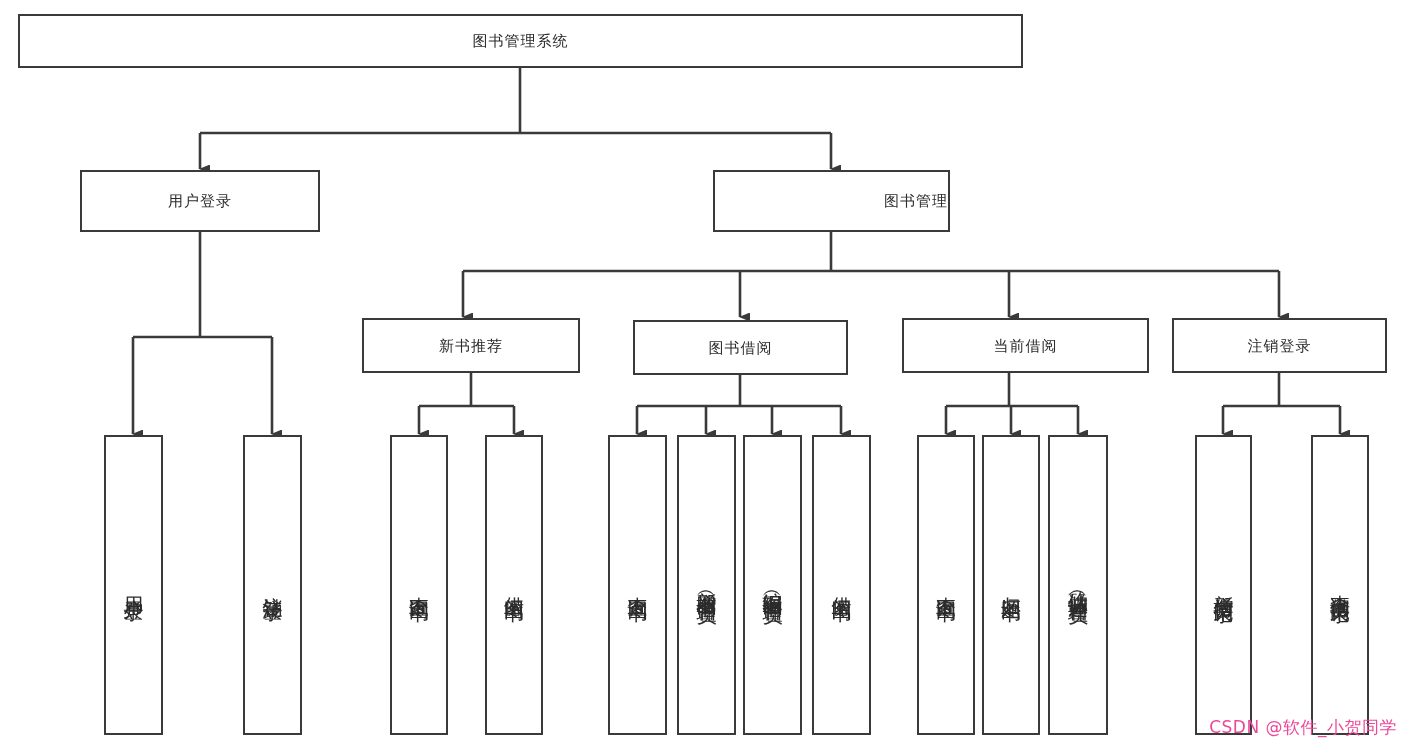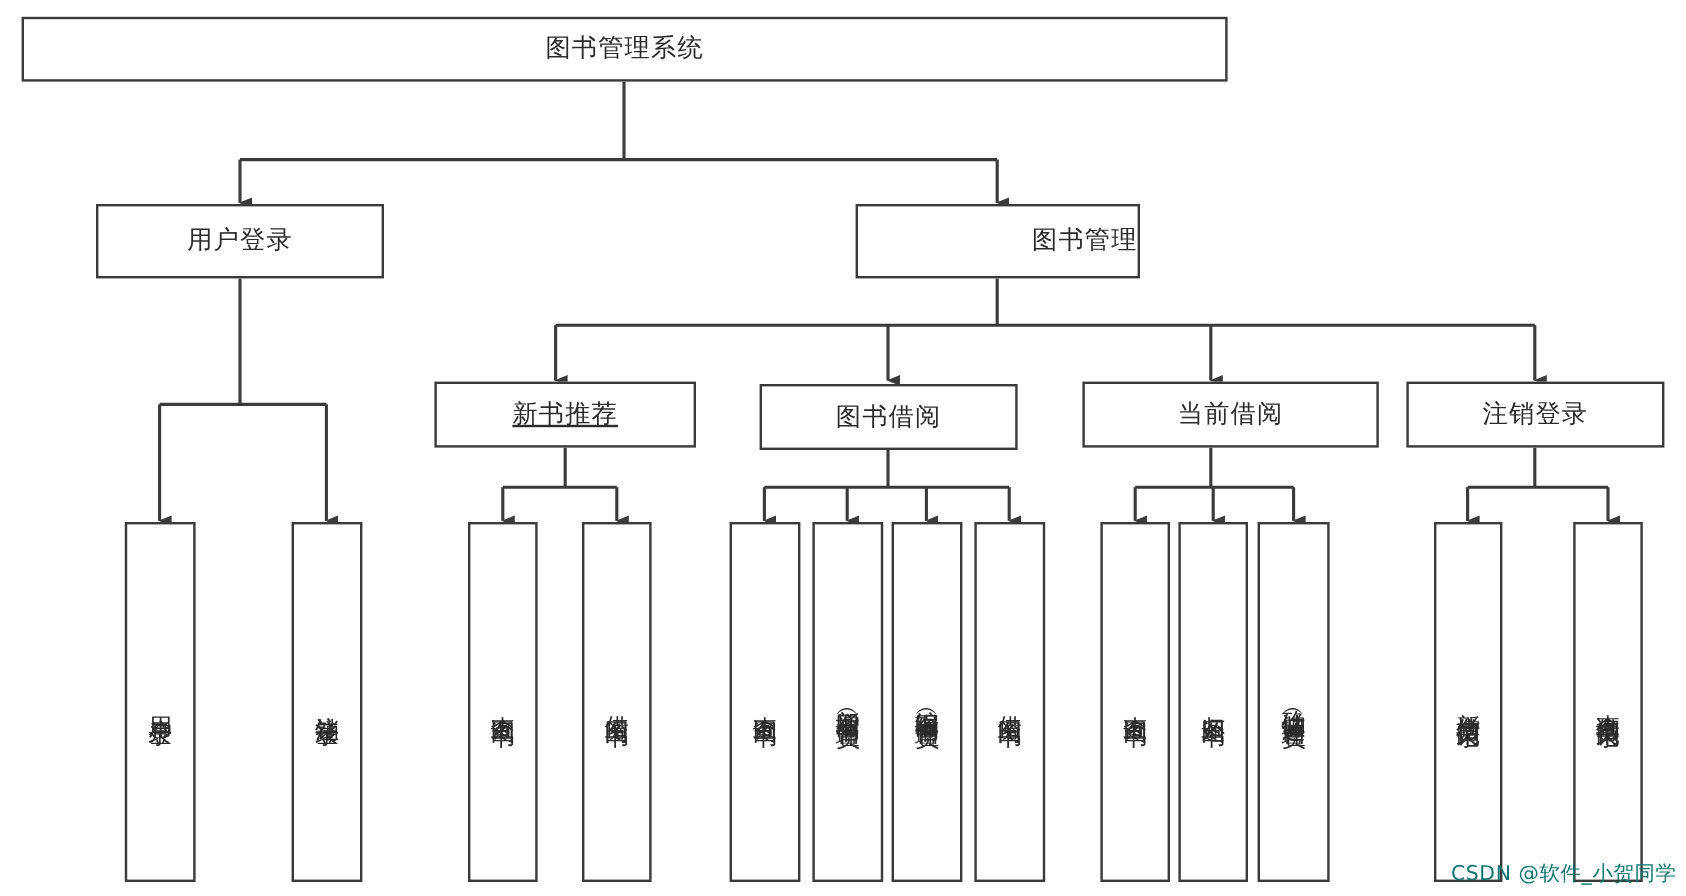--- a/index.html
+++ b/index.html
@@ -30,21 +30,21 @@
     position: absolute;
     box-sizing: border-box;
     border: 2px solid #3a3a3a;
     background: #ffffff;
     display: flex;
     align-items: center;
     justify-content: center;
     color: #2b2b2b;
   }
   .node-box.horizontal {
-    font-size: 21px;
+    font-size: 15px;
     letter-spacing: 1px;
     line-height: 1.2;
   }
   .node-box.vertical {
     writing-mode: vertical-rl;
     text-orientation: upright;
     font-size: 20px;
     letter-spacing: 2px;
     line-height: 1.25;
     padding: 4px 0;
@@ -56,21 +56,21 @@
   }
   .node-box.vertical .node-label {
     writing-mode: vertical-rl;
     text-orientation: upright;
   }
   #watermark {
     position: absolute;
     right: 8px;
     bottom: 8px;
     font-size: 17px;
-    color: #0f766e;
+    color: #ec4899;
     letter-spacing: 0.5px;
     white-space: nowrap;
     pointer-events: none;
   }
 </style>
 </head>
 <body>
 
 <div id="diagram-root">
 
@@ -121,21 +121,21 @@
     <span class="node-label">图书管理系统</span>
   </div>
 
   <div class="node-box horizontal" style="left: 80px; top: 170px; width: 240px; height: 62px;">
     <span class="node-label">用户登录</span>
   </div>
   <div class="node-box horizontal" style="left: 713px; top: 170px; width: 237px; height: 62px; justify-content: flex-end;">
     <span class="node-label">图书管理</span>
   </div>
 
-  <div class="node-box horizontal" style="left: 362px; top: 318px; width: 218px; height: 55px; text-decoration: underline;">
+  <div class="node-box horizontal" style="left: 362px; top: 318px; width: 218px; height: 55px;">
     <span class="node-label">新书推荐</span>
   </div>
   <div class="node-box horizontal" style="left: 633px; top: 320px; width: 215px; height: 55px;">
     <span class="node-label">图书借阅</span>
   </div>
   <div class="node-box horizontal" style="left: 902px; top: 318px; width: 247px; height: 55px;">
     <span class="node-label">当前借阅</span>
   </div>
   <div class="node-box horizontal" style="left: 1172px; top: 318px; width: 215px; height: 55px;">
     <span class="node-label">注销登录</span>

